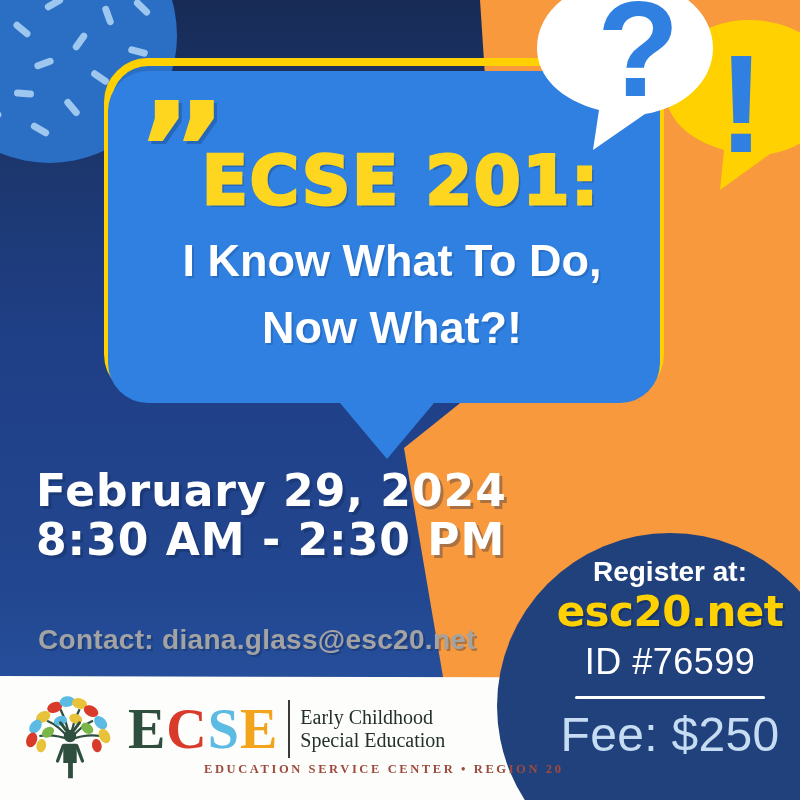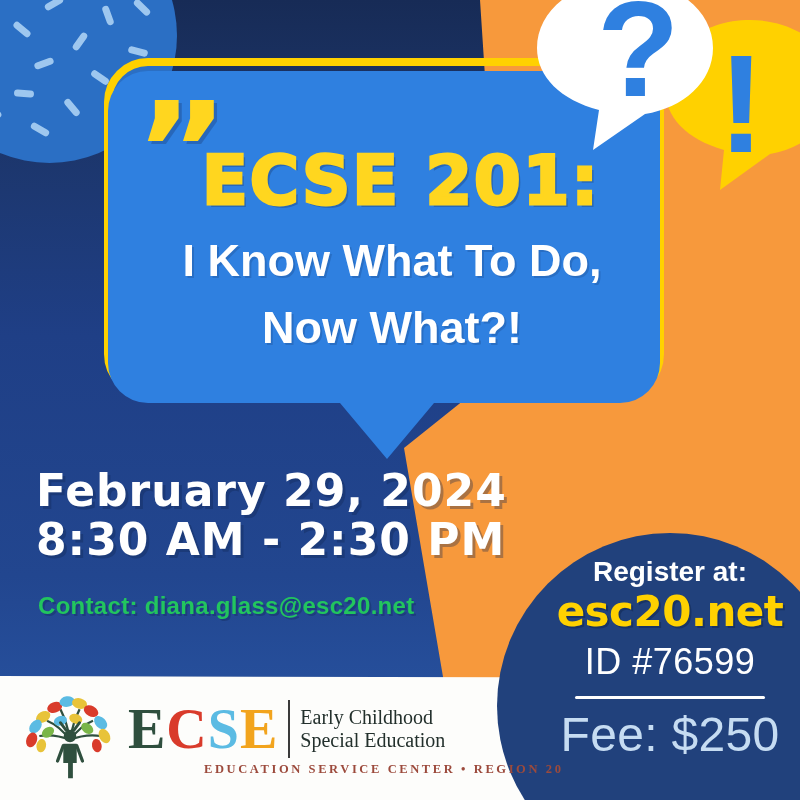--- a/index.html
+++ b/index.html
@@ -113,26 +113,26 @@
     font-family:"DejaVu Sans", sans-serif;
     font-weight:700;
     font-size:44px;
     line-height:1.12;
     letter-spacing:1px;
     color:#ffffff;
     text-shadow:3px 3px 0 rgba(15,35,80,.33);
     white-space:nowrap;
   }
   .contact-line{
-    position:absolute;left:38px;top:592px;z-index:7;
+    position:absolute;left:38px;top:624px;z-index:7;
     font-family:"Liberation Sans", sans-serif;
     font-weight:700;
-    font-size:24px;
+    font-size:28px;
     letter-spacing:.3px;
-    color:#22c55e;
+    color:#a3a3a3;
     text-shadow:2px 2px 0 rgba(15,35,80,.33);
     white-space:nowrap;
   }
 
   
   .register-circle{
     position:absolute;left:497px;top:533px;width:346px;height:346px;
     border-radius:50%;
     background:#21417c;
     z-index:8;

